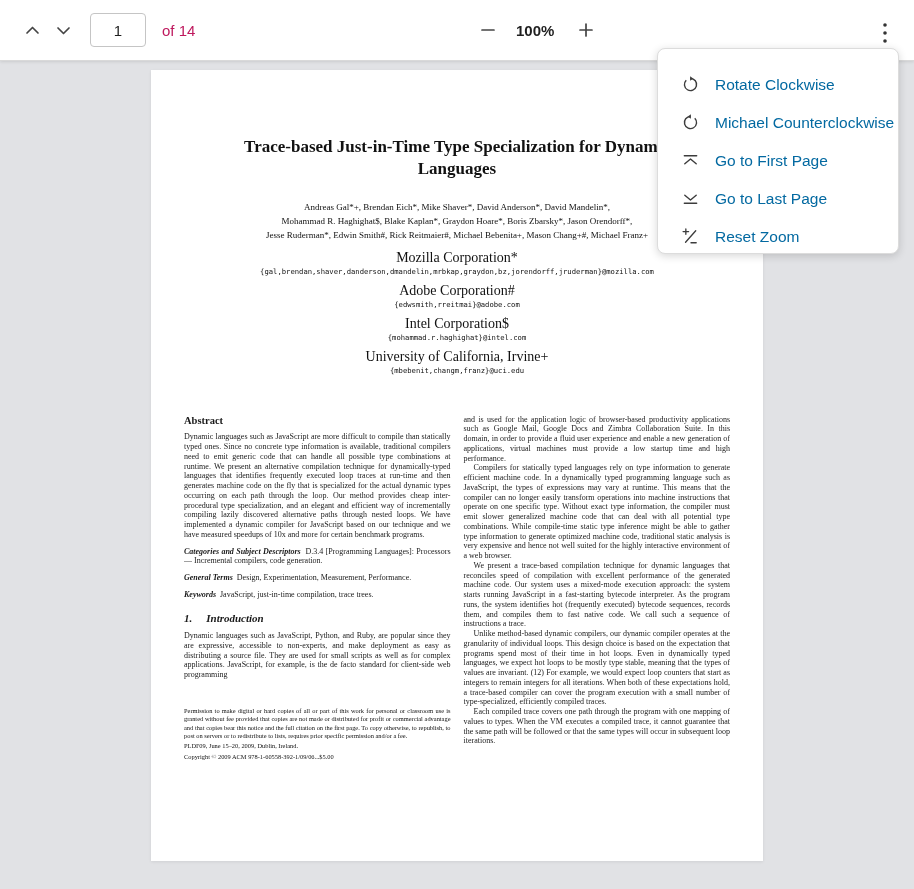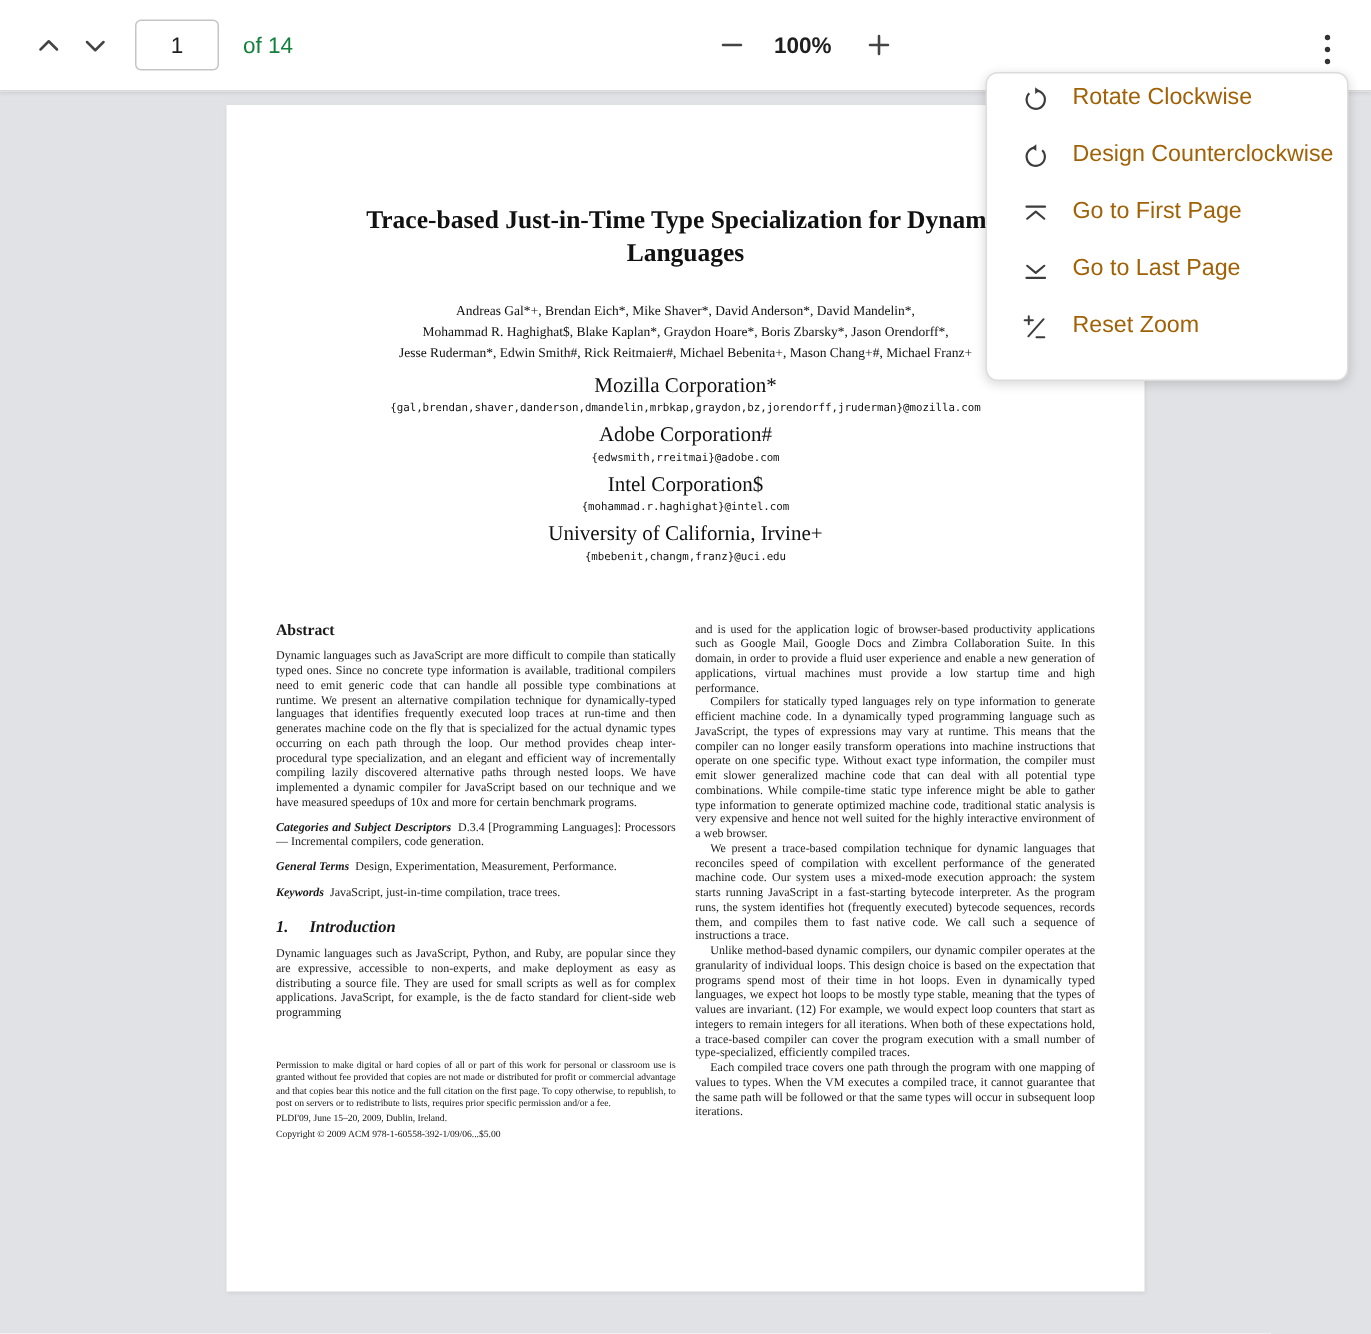--- a/index.html
+++ b/index.html
@@ -22,37 +22,37 @@
   .icon-btn{
     background:none;border:none;padding:4px;cursor:pointer;
     display:flex;align-items:center;justify-content:center;
   }
   .page-input{
     width:50px;height:30px;margin-left:8px;
     border:1px solid #c5c5c5;border-radius:4px;
     text-align:center;font-size:15px;color:#1f1f1f;
     font-family:"Liberation Sans",sans-serif;outline:none;background:#fff;
   }
-  .page-count{font-size:15px;color:#15803d;margin-left:10px;}
+  .page-count{font-size:15px;color:#be185d;margin-left:10px;}
   .zoom-group{
     position:absolute;left:476px;top:0;height:60px;
     display:flex;align-items:center;gap:16px;
   }
   .zoom-level{font-size:15px;font-weight:bold;color:#1f1f1f;min-width:42px;text-align:left;}
   .kebab-btn{position:absolute;right:16px;top:14px;}
   
   .menu{
     position:absolute;top:48px;left:657px;width:240px;
     background:#ffffff;border:1px solid #dcdcdc;border-radius:8px;
     box-shadow:0 2px 8px rgba(0,0,0,.16);
     padding:7px 0;z-index:20;
   }
   .menu-item{
-    display:flex;align-items:flex-start;height:38px;gap:15px;
-    padding:0 14px 0 22px;cursor:pointer;font-size:15.5px;color:#a16207;
+    display:flex;align-items:flex-end;height:38px;gap:15px;
+    padding:0 14px 0 22px;cursor:pointer;font-size:15.5px;color:#0369a1;
     white-space:nowrap;
   }
   .mi{width:20px;height:20px;display:flex;align-items:center;justify-content:center;flex:0 0 20px;}
   
   .page{
     position:absolute;top:70px;left:151px;width:612px;height:791px;
     background:#ffffff;box-shadow:0 1px 3px rgba(0,0,0,.08);
     z-index:1;overflow:hidden;
     font-family:"Liberation Serif",serif;color:#1a1a1a;
   }
@@ -205,21 +205,21 @@
     </span>
     <span>Rotate Clockwise</span>
   </div>
   <div class="menu-item">
     <span class="mi">
       <svg width="19" height="19" viewBox="0 0 20 20">
         <path d="M10 3.6 a6.4 6.4 0 1 0 4.5 1.85" fill="none" stroke="#3c3c3c" stroke-width="1.5"></path>
         <path d="M10.4 1.2 l-3.2 2.4 3.2 2.4 z" fill="#3c3c3c"></path>
       </svg>
     </span>
-    <span>Design Counterclockwise</span>
+    <span>Michael Counterclockwise</span>
   </div>
   <div class="menu-item">
     <span class="mi">
       <svg width="19" height="19" viewBox="0 0 20 20">
         <path d="M3.5 5 H16.5" stroke="#3c3c3c" stroke-width="1.5" stroke-linecap="round"></path>
         <path d="M4 13.5 L10 8.5 L16 13.5" fill="none" stroke="#3c3c3c" stroke-width="1.5" stroke-linecap="round" stroke-linejoin="round"></path>
       </svg>
     </span>
     <span>Go to First Page</span>
   </div>

